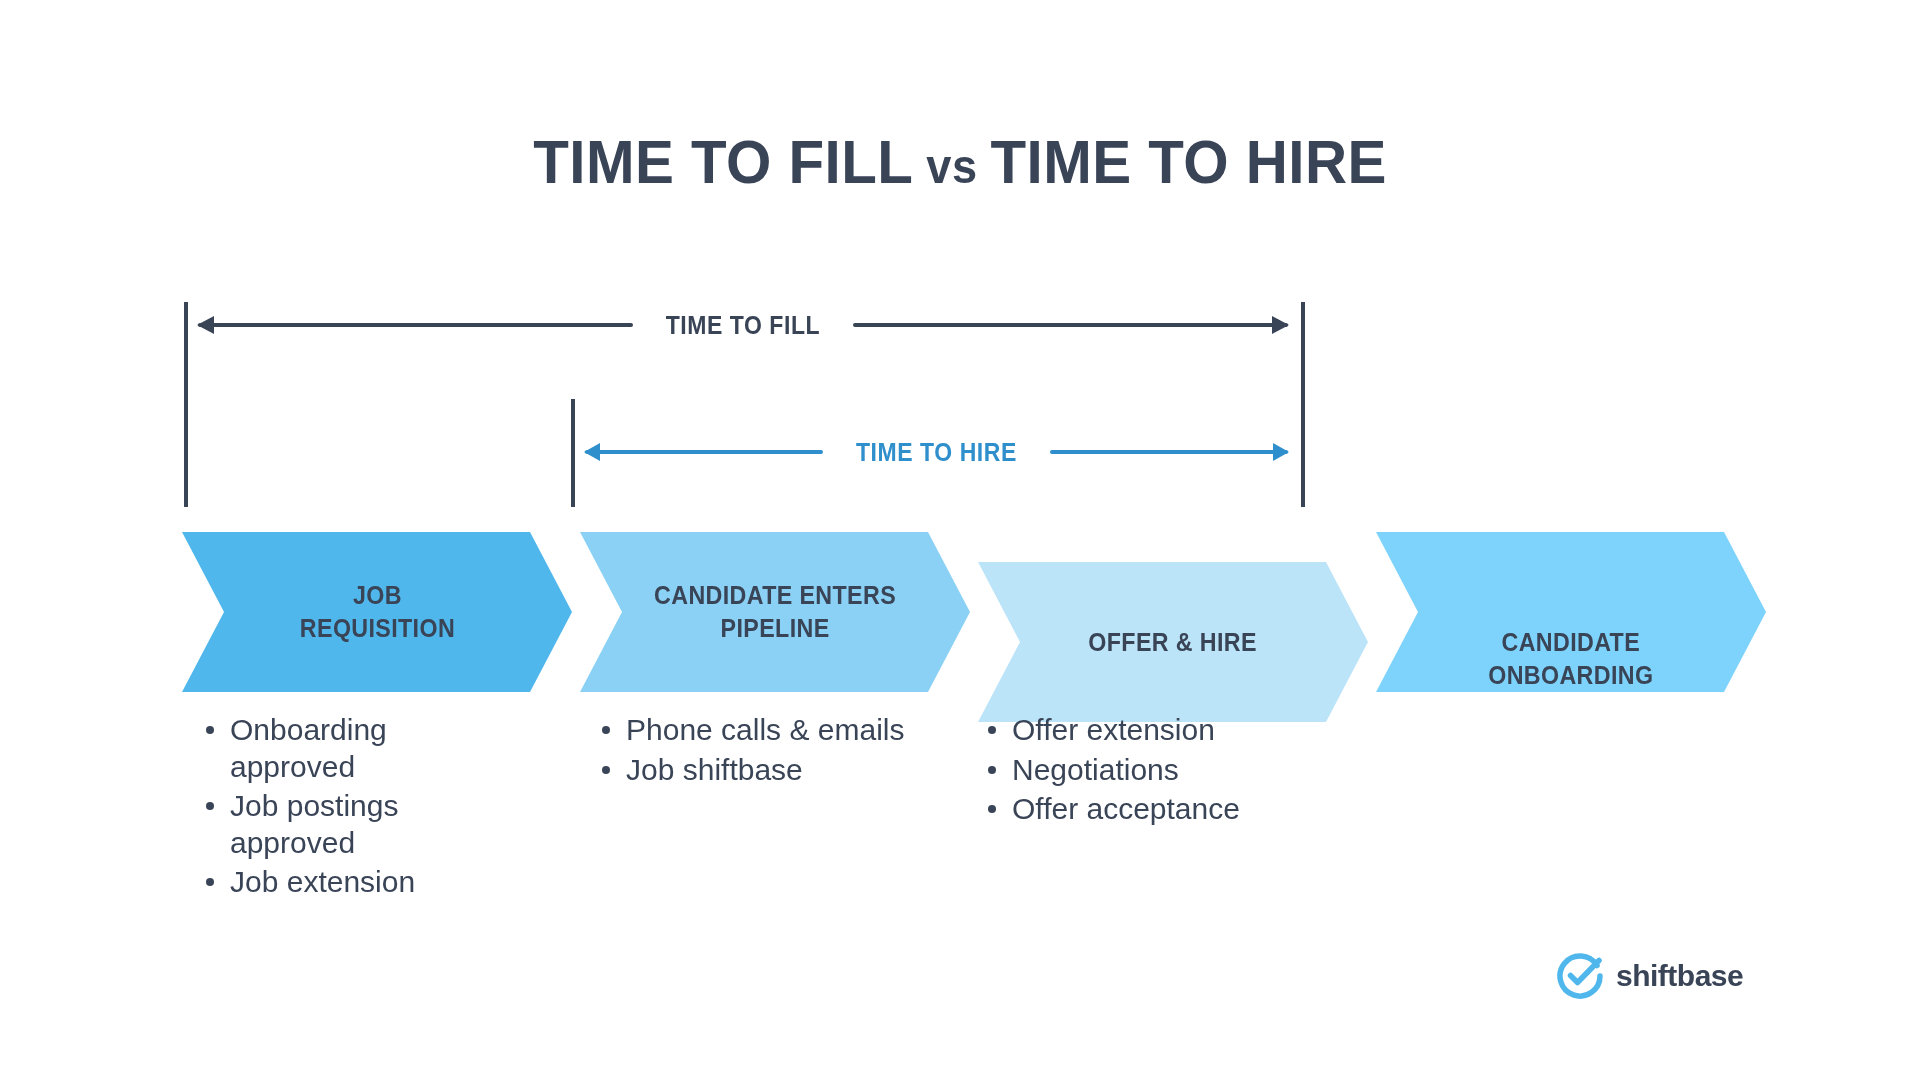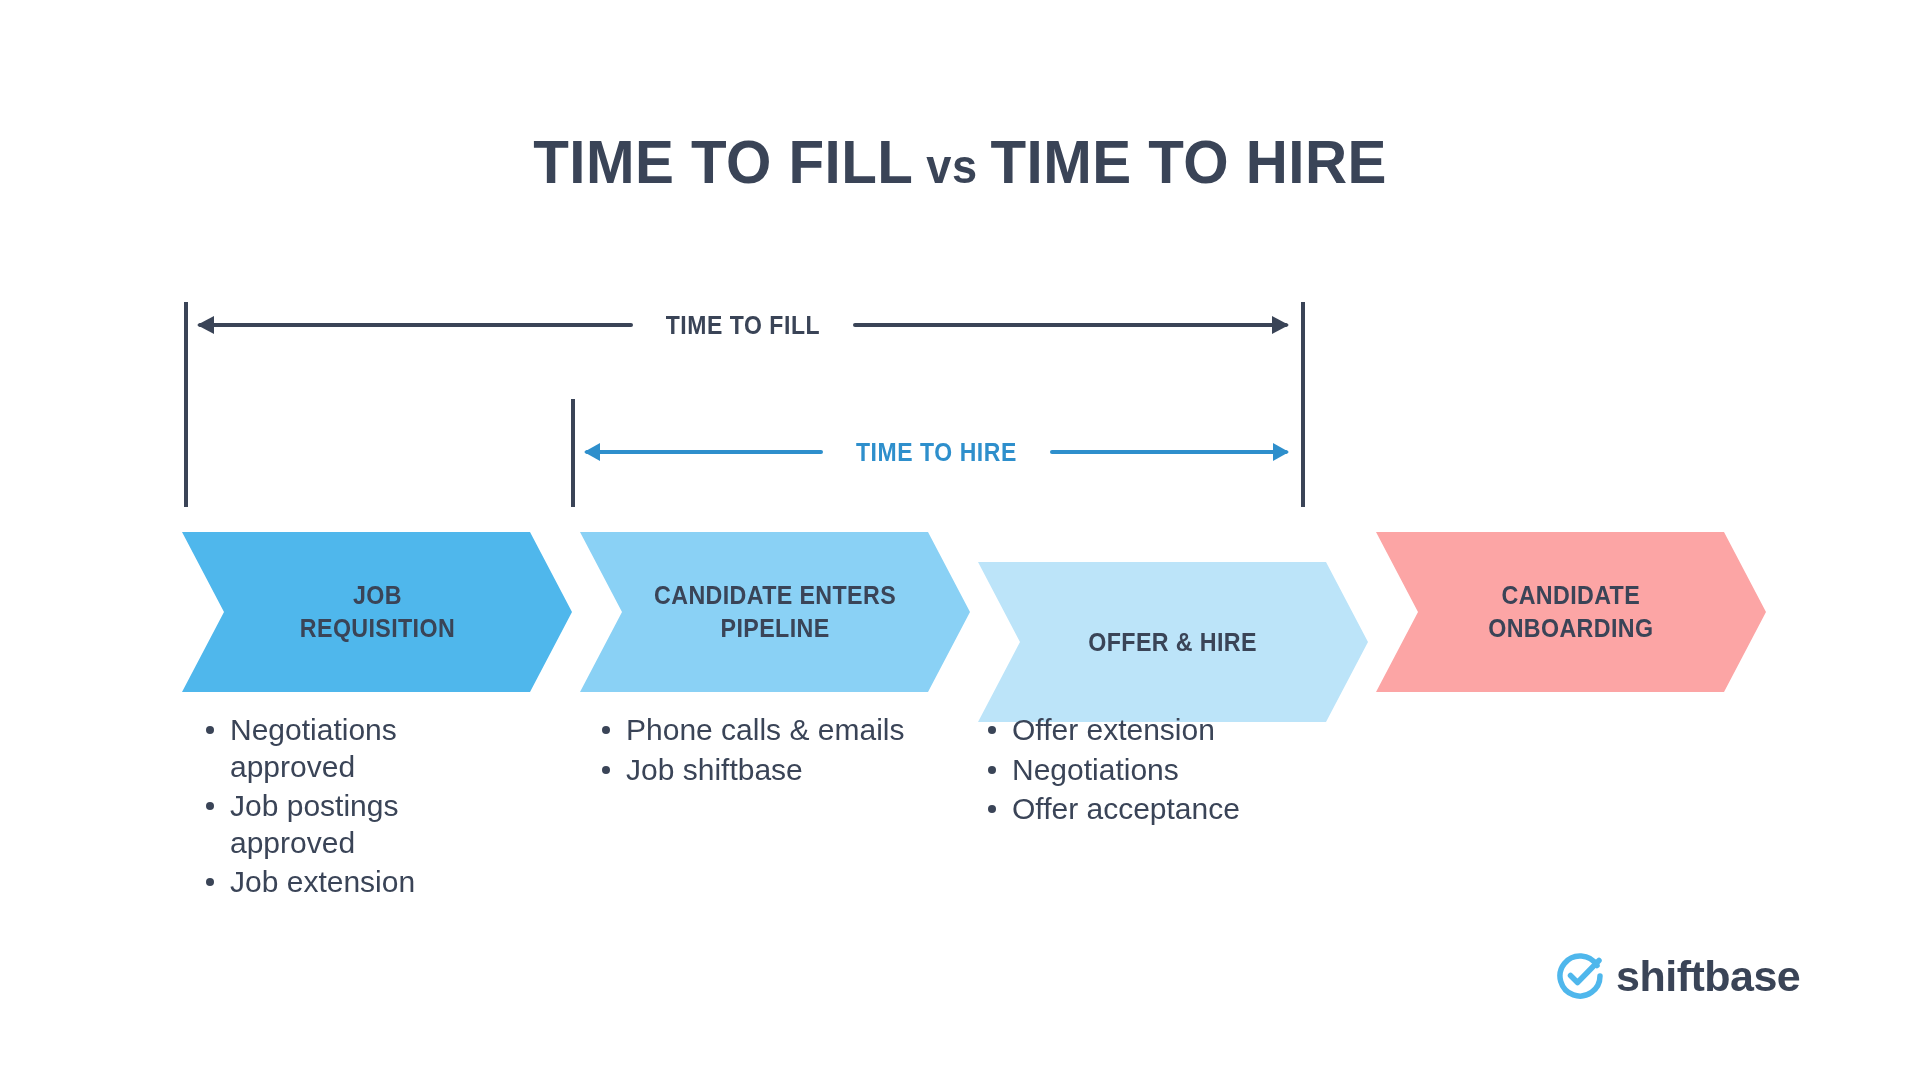--- a/index.html
+++ b/index.html
@@ -180,21 +180,21 @@
   .logo {
     position: absolute;
     left: 1556px;
     top: 952px;
     display: flex;
     align-items: center;
     gap: 12px;
   }
   .logo-mark { width: 48px; height: 48px; display: block; }
   .logo-word {
-    font-size: 43px;
+    font-size: 30px;
     font-weight: 700;
     color: #3a4457;
     letter-spacing: -0.5px;
     line-height: 1;
   }
 </style>
 </head>
 <body>
 
 <div class="canvas">
@@ -246,32 +246,32 @@
         <span>REQUISITION</span>
       </div>
     </div>
 
     <div class="chevron chev-3" style="background: rgb(188, 228, 249); margin-top: 30px;">
       <div class="chev-label">
         <span>OFFER &amp; HIRE</span>
       </div>
     </div>
 
-    <div class="chevron chev-4" style="background: #fca5a5;">
+    <div class="chevron chev-4" style="background: #7dd3fc; align-items: flex-end;">
       <div class="chev-label">
         <span>CANDIDATE</span><br>
         <span>ONBOARDING</span>
       </div>
     </div>
 
   </div>
 
   <div class="bullets bul-1">
     <ul>
-      <li>Negotiations approved</li>
+      <li>Onboarding approved</li>
       <li>Job postings approved</li>
       <li>Job extension</li>
     </ul>
   </div>
 
   <div class="bullets bul-2">
     <ul>
       <li>Phone calls &amp; emails</li>
       <li>Job shiftbase</li>
     </ul>

